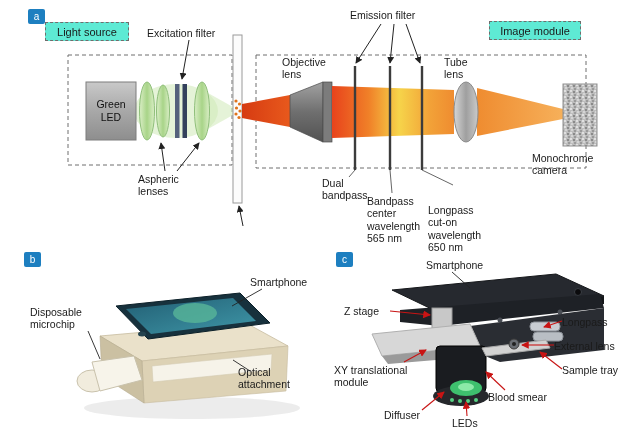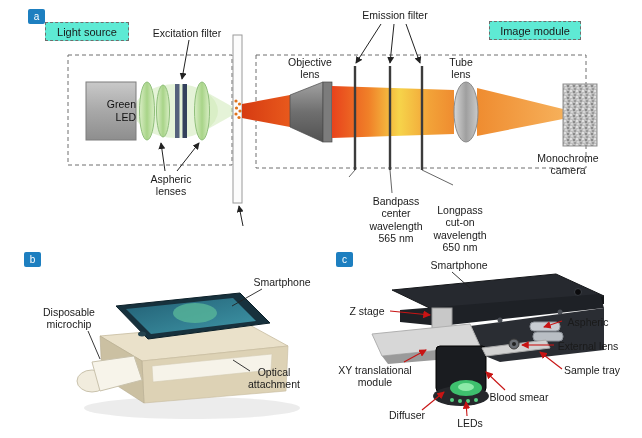--- a/index.html
+++ b/index.html
@@ -1,25 +1,25 @@
 <!DOCTYPE html>
 <html><head>
 <meta charset="utf-8">
 <style>
   *{margin:0;padding:0;box-sizing:border-box}
   html,body{background:#ffffff}
   body{font-family:"Liberation Sans",sans-serif}
   #fig{position:relative;width:642px;height:438px;background:#fff;overflow:hidden}
-  .lbl{position:absolute;font-size:10.5px;line-height:1.18;color:#1a1a1a;text-align:center}
+  .lbl{position:absolute;font-size:10.5px;line-height:1.18;color:#1a1a1a;}
   .badge{position:absolute;width:17px;height:15px;background:#1d7fc0;color:#fff;font-size:10px;
          display:flex;align-items:center;justify-content:center;border-radius:2px}
   .dashbox{position:absolute;border:1px dashed #6e6e6e;font-size:11px;color:#1a1a1a;
            display:flex;align-items:center;justify-content:center;padding:1px 4px;background:#5eead4}
   .ledtext{position:absolute;display:flex;align-items:center;justify-content:center;
-           font-size:10.5px;color:#111;text-align:right;line-height:1.2}
+           font-size:10.5px;color:#111;text-align:center;line-height:1.2}
   svg.layer{position:absolute;left:0}
 </style>
 </head>
 <body>
 
 <div id="fig">
 
   <svg class="layer" style="top:0" width="642" height="250" viewBox="0 0 642 250">
     <defs>
       <linearGradient id="gLed" x1="0" y1="0" x2="0" y2="1">
@@ -220,32 +220,33 @@
   <div class="badge" style="left:28px;top:9px">a</div>
   <div class="dashbox" style="left:45px;top:22px;width:84px;height:19px">Light source</div>
   <div class="lbl" style="left:147px;top:27px;width:80px">Excitation filter</div>
   <div class="lbl" style="left:350px;top:9px;width:90px">Emission filter</div>
   <div class="dashbox" style="left:489px;top:21px;width:92px;height:19px">Image module</div>
   <div class="ledtext" style="left:86px;top:82px;width:50px;height:58px">Green LED</div>
   <div class="lbl" style="left:138px;top:173px;width:66px">Aspheric lenses</div>
   <div class="lbl" style="left:282px;top:56px;width:56px">Objective lens</div>
   <div class="lbl" style="left:444px;top:56px;width:34px">Tube lens</div>
   <div class="lbl" style="left:532px;top:152px;width:72px">Monochrome camera</div>
+  <div class="lbl" style="left:322px;top:177px;width:52px">Dual bandpass</div>
   <div class="lbl" style="left:367px;top:195px;width:58px">Bandpass center wavelength 565 nm</div>
   <div class="lbl" style="left:428px;top:204px;width:64px">Longpass cut-on wavelength 650 nm</div>
 
   <div class="badge" style="left:24px;top:252px">b</div>
   <div class="lbl" style="left:250px;top:276px;width:64px">Smartphone</div>
   <div class="lbl" style="left:30px;top:306px;width:78px">Disposable microchip</div>
   <div class="lbl" style="left:238px;top:366px;width:72px">Optical attachment</div>
 
   <div class="badge" style="left:336px;top:252px">c</div>
   <div class="lbl" style="left:426px;top:259px;width:66px">Smartphone</div>
   <div class="lbl" style="left:344px;top:305px;width:46px">Z stage</div>
-  <div class="lbl" style="left:562px;top:316px;width:52px">Aspheric</div>
+  <div class="lbl" style="left:562px;top:316px;width:52px">Longpass</div>
   <div class="lbl" style="left:554px;top:340px;width:68px">External lens</div>
   <div class="lbl" style="left:334px;top:364px;width:82px">XY translational module</div>
   <div class="lbl" style="left:562px;top:364px;width:60px">Sample tray</div>
   <div class="lbl" style="left:384px;top:409px;width:46px">Diffuser</div>
   <div class="lbl" style="left:452px;top:417px;width:36px">LEDs</div>
   <div class="lbl" style="left:488px;top:391px;width:62px">Blood smear</div>
 
 </div>
 
 </body></html>

